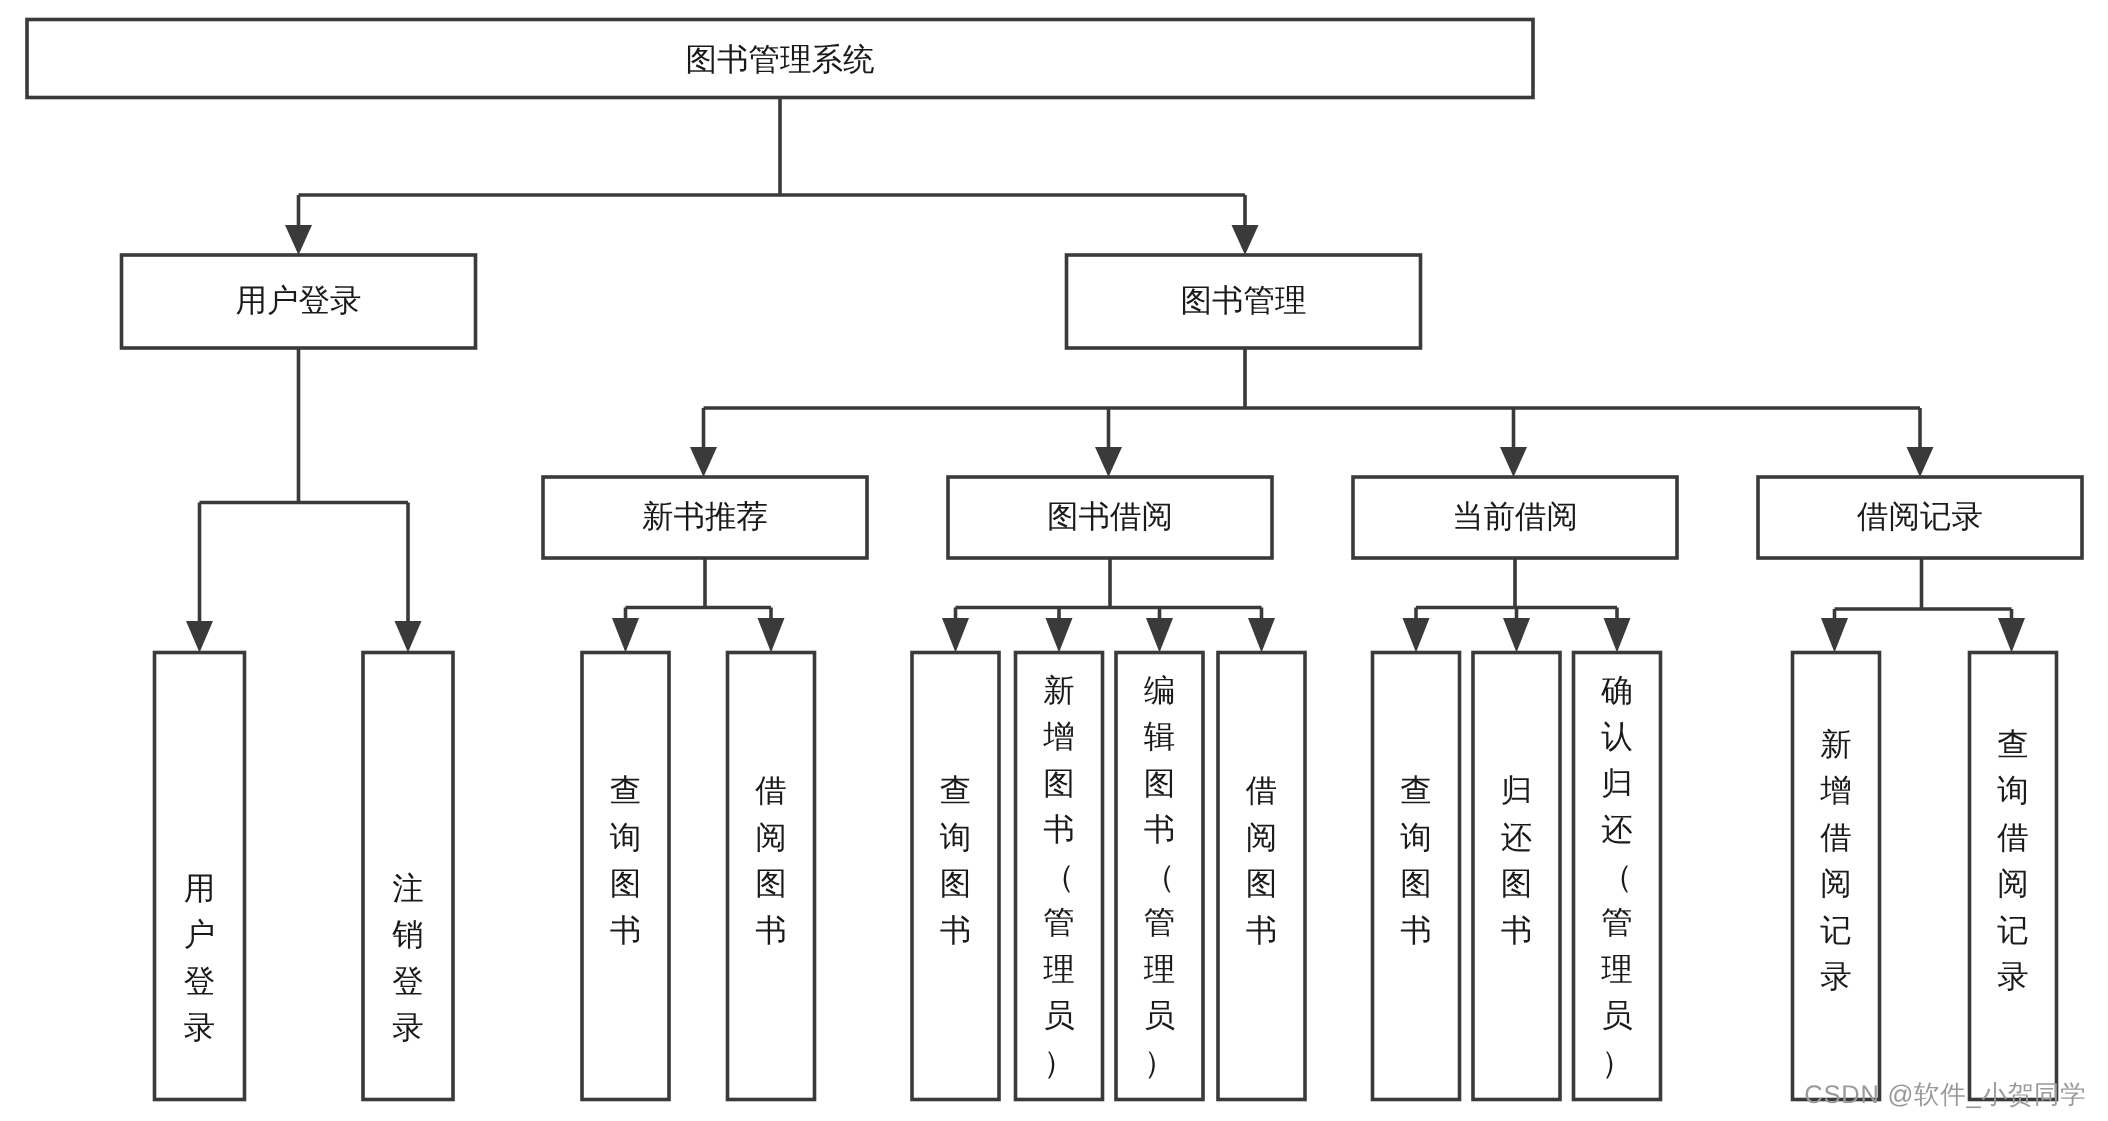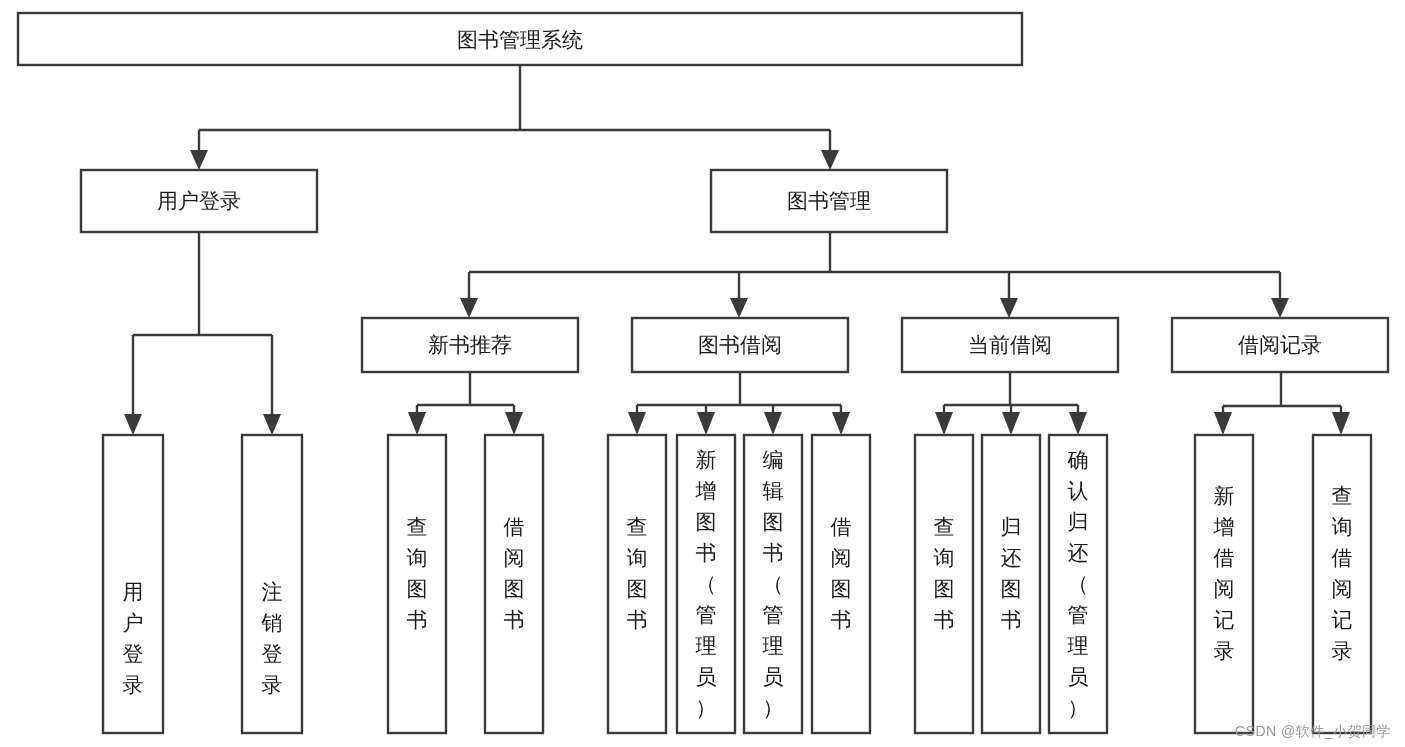--- a/index.html
+++ b/index.html
@@ -45,21 +45,21 @@
     font-family: "Liberation Sans", "DejaVu Sans", sans-serif;
     font-size: 21px;
     text-anchor: middle;
     dominant-baseline: middle;
   }
   .watermark {
     position: absolute;
     right: 14px;
     bottom: 6px;
     font-family: "Liberation Sans", "DejaVu Sans", sans-serif;
-    font-size: 14px;
+    font-size: 17px;
     color: #9a9a9a;
     white-space: nowrap;
     letter-spacing: 0.5px;
   }
 </style>
 </head>
 <body>
 
 <div id="diagram-root">
 

